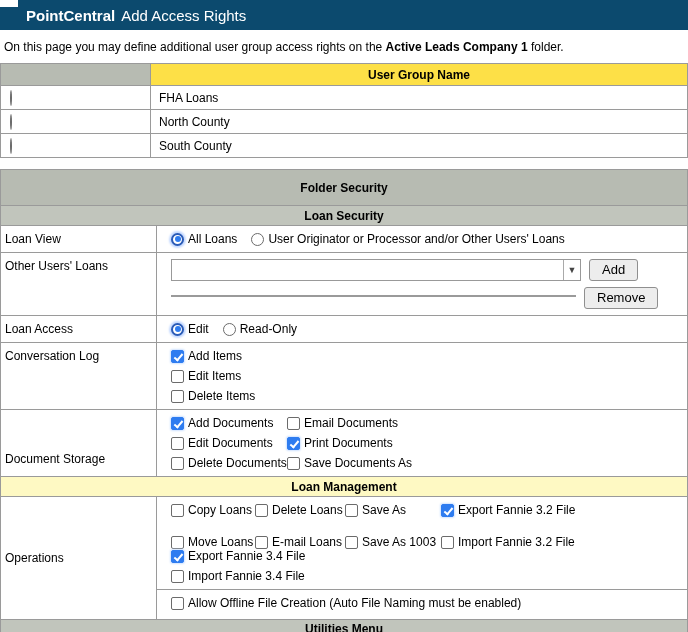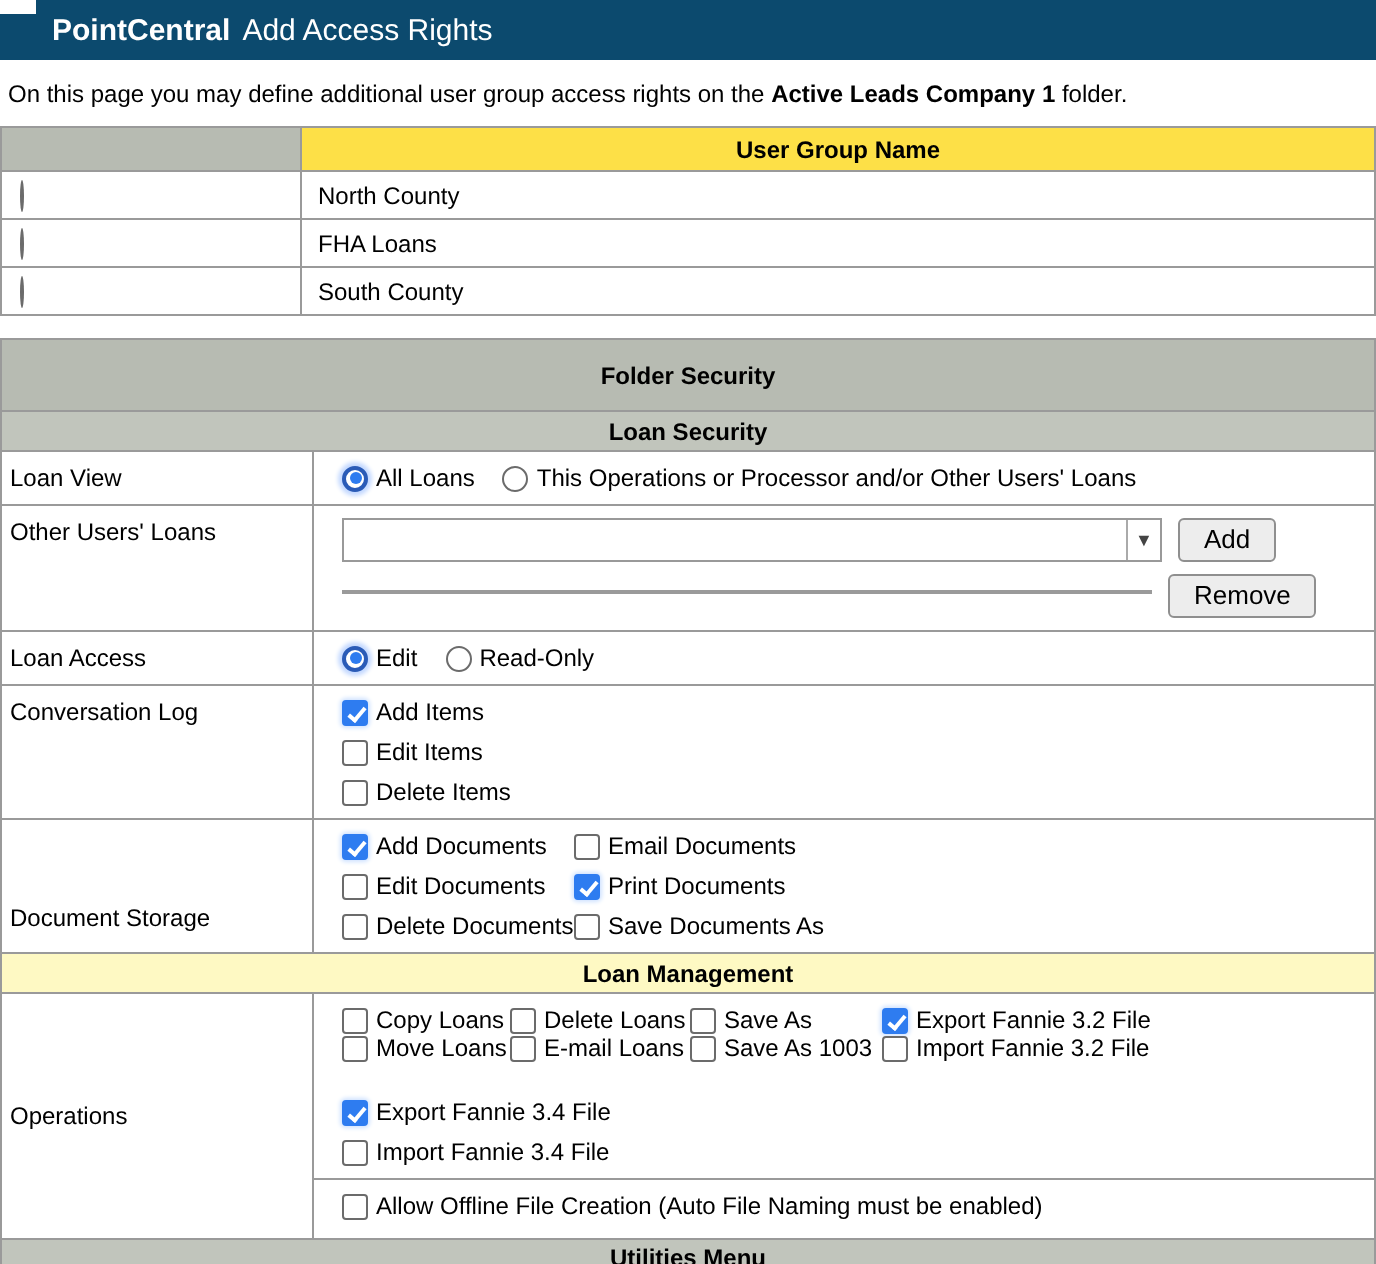--- a/index.html
+++ b/index.html
@@ -63,21 +63,21 @@
   .cb.checked { background:#2e7cf0; border-color:#2e7cf0; box-shadow:0 0 2px 1px #cfe2ff; }
   .cb.checked::after {
     content:""; display:block; width:3px; height:7px; margin:1px 0 0 4px;
     border:solid #fff; border-width:0 2px 2px 0; transform:rotate(40deg);
   }
 
   .stack > .opt { display:flex; margin:0 0 6px 0; }
   .stack > .opt:last-child { margin-bottom:0; }
 
   .doc-grid { display:grid; grid-template-columns:116px auto; row-gap:6px; }
-  .ops-grid { display:grid; grid-template-columns:84px 90px 96px auto; row-gap:0; margin-bottom:18px; }
+  .ops-grid { display:grid; grid-template-columns:84px 90px 96px auto; row-gap:18px; margin-bottom:0; }
   .ops-extra { display:flex; margin-top:0; margin-bottom:6px; }
   .ops-extra:last-child { margin-bottom:0; }
 
   
   .select-line { display:flex; align-items:flex-start; gap:8px; }
   .fake-select {
     width:410px; height:22px; border:1px solid #999; background:#fff;
     display:flex; align-items:center; justify-content:space-between; cursor:default;
   }
   .fake-select .val { padding-left:4px; }
@@ -108,27 +108,27 @@
 <table class="grp-table">
   <tbody>
       <tr>
     <th class="col-radio" style="background:#B7BBB2;"></th>
     <th style="background:#fde047;">User Group Name</th>
   </tr>
   <tr>
     <td class="radio-cell">
       <span class="radio"></span>
     </td>
-    <td class="name-cell">North County</td>
+    <td class="name-cell">FHA Loans</td>
   </tr>
   <tr>
     <td class="radio-cell">
       <span class="radio"></span>
     </td>
-    <td class="name-cell">FHA Loans</td>
+    <td class="name-cell">North County</td>
   </tr>
   <tr>
     <td class="radio-cell">
       <span class="radio"></span>
     </td>
     <td class="name-cell">South County</td>
   </tr>
 </tbody>
   </table>
 
@@ -152,21 +152,21 @@
   <tr>
     <td class="label-cell">Loan View</td>
     <td class="content-cell">
       <div class="optrow">
         <span class="opt">
           <span class="radio selected"></span>
           <span>All Loans</span>
         </span>
         <span class="opt">
           <span class="radio"></span>
-          <span>This Operations or Processor and/or Other Users' Loans</span>
+          <span>User Originator or Processor and/or Other Users' Loans</span>
         </span>
       </div>
     </td>
   </tr>
 
   <tr>
     <td class="label-cell label-top">Other Users' Loans</td>
     <td class="content-cell">
       <div class="select-line">
         <div class="fake-select">

